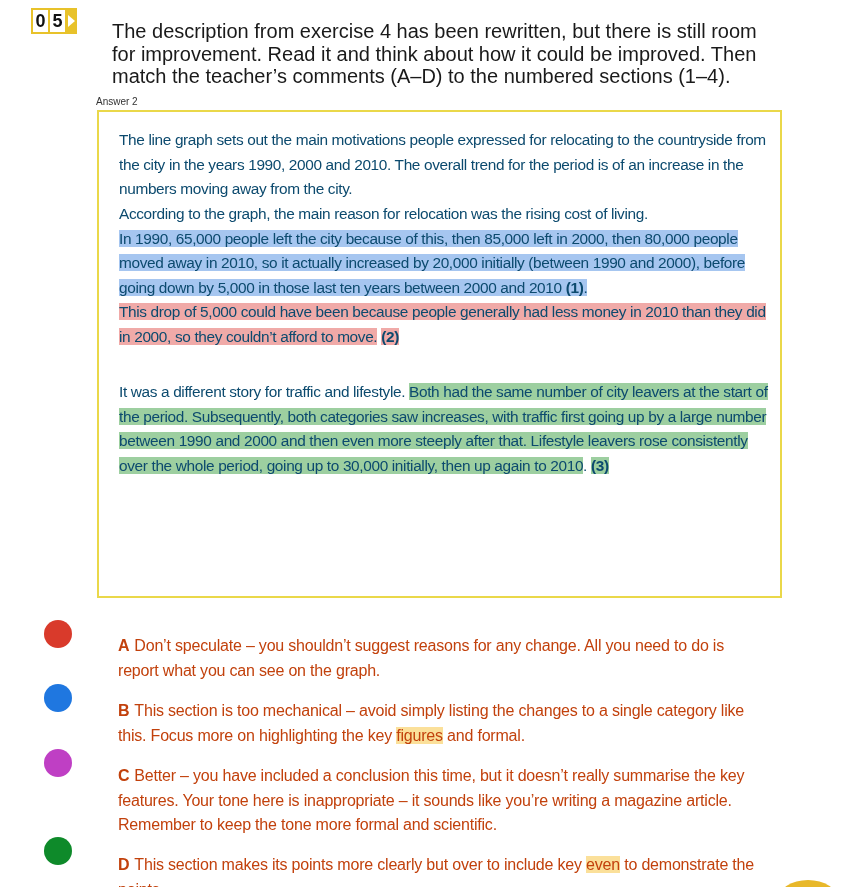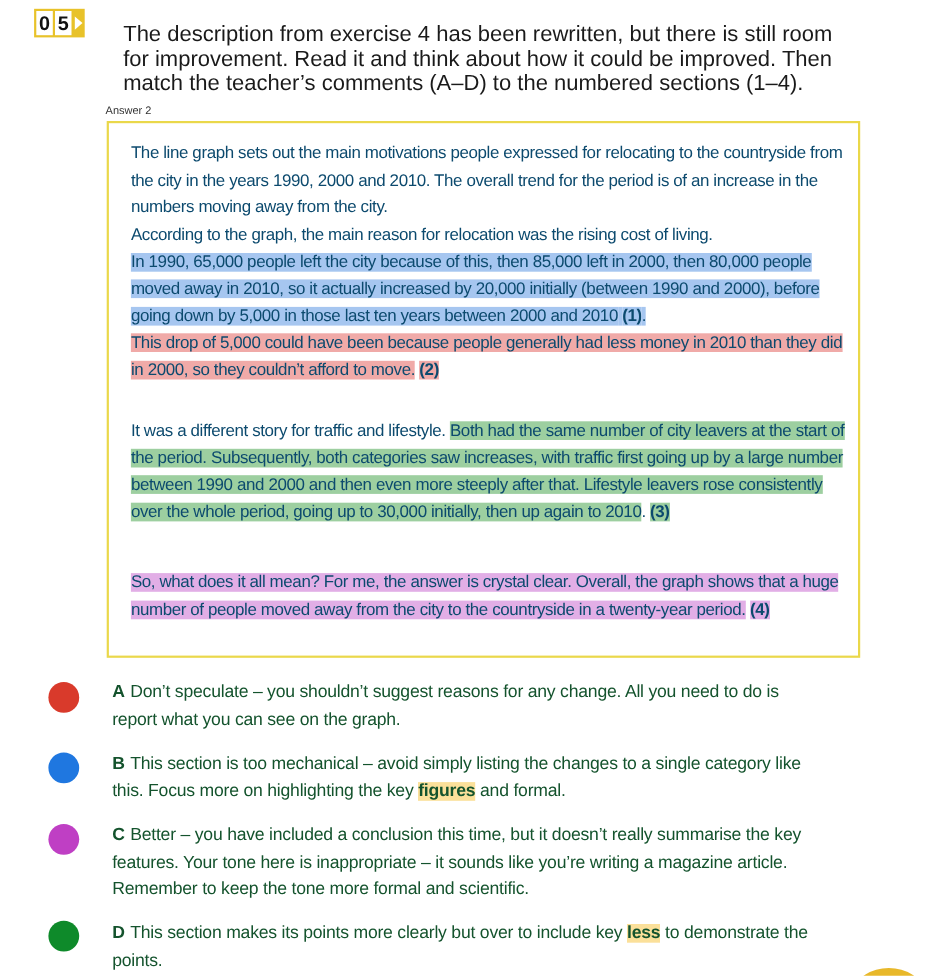--- a/index.html
+++ b/index.html
@@ -28,25 +28,25 @@
   .p4 { top: 402px; }
   .hl-blue { background: #a6c6f0; }
   .hl-red { background: #f0aaa8; }
   .hl-green { background: #9dcfa0; }
   .hl-purple { background: #e2aee6; }
   .num { font-weight: bold; }
 
   .comments { position: absolute; left: 0; top: 618px; width: 847px; }
   .comment { position: absolute; left: 0; width: 847px; }
   .dot { position: absolute; left: 44px; width: 28px; height: 28px; border-radius: 50%; }
-  .c-text { position: absolute; left: 102px; width: 650px; font-size: 16px; line-height: 24.5px; color: #14532d;
-            margin: 0; letter-spacing: -0.2px; }
+  .c-text { position: absolute; left: 102px; width: 650px; font-size: 16px; line-height: 24.5px; color: #c2410c;
+            margin: 16px; letter-spacing: -0.2px; }
   .c-letter { font-weight: bold; margin-right: 5px; }
   .c-body { display: inline; }
-  .c-hl { background: #fbe09a; font-weight: bold; }
+  .c-hl { background: #fbe09a; }
 
   .corner-tab { position: absolute; left: 778px; top: 880px; width: 60px; height: 40px; border-radius: 50%;
                 background: #e8b82a; }
 </style>
 </head>
 <body>
 
 <div class="badge">
   <span class="digit">0</span>
   <span class="digit">5</span>
@@ -56,35 +56,34 @@
 <p class="instruction">The description from exercise 4 has been rewritten, but there is still room for improvement. Read it and think about how it could be improved. Then match the teacher’s comments (A–D) to the numbered sections (1–4).</p>
 <div class="answer-label">Answer 2</div>
 
 <div class="answer-box">
   <p class="para p1">The line graph sets out the main motivations people expressed for relocating to the countryside from the city in the years 1990, 2000 and 2010. The overall trend for the period is of an increase in the numbers moving away from the city.</p>
 
   <p class="para p2"><span>According to the graph, the main reason for relocation was the rising cost of living.</span><br><span class="hl-blue">In 1990, 65,000 people left the city because of this, then 85,000 left in 2000, then 80,000 people moved away in 2010, so it actually increased by 20,000 initially (between 1990 and 2000), before going down by 5,000 in those last ten years between 2000 and 2010</span><span class="hl-blue"> </span><span class="hl-blue num">(1)</span><span class="hl-blue">.</span><br><span class="hl-red">This drop of 5,000 could have been because people generally had less money in 2010 than they did in 2000, so they couldn’t afford to move.</span> <span class="hl-red num">(2)</span></p>
 
   <p class="para p3"><span>It was a different story for traffic and lifestyle.</span> <span class="hl-green">Both had the same number of city leavers at the start of the period. Subsequently, both categories saw increases, with traffic first going up by a large number between 1990 and 2000 and then even more steeply after that. Lifestyle leavers rose consistently over the whole period, going up to 30,000 initially, then up again to 2010</span>. <span class="hl-green num">(3)</span></p>
 
-  <p class="para p4"><span class="hl-purple">So, what does it all mean? For me, the answer is crystal clear. Overall, the graph shows that a huge number of people moved away from the city to the countryside in a twenty-year period.</span> <span class="hl-purple num">(4)</span></p>
 </div>
 
 <div class="comments">
   <div class="comment" style="top:0px;">
     <span class="dot" style="top:2px;background:#d93a2b;"></span>
     <p class="c-text"><span class="c-letter">A</span><span class="c-body">Don’t speculate – you shouldn’t suggest reasons for any change. All you need to do is report what you can see on the graph.</span></p>
   </div>
   <div class="comment" style="top:65px;">
     <span class="dot" style="top:1px;background:#1f77e0;"></span>
     <p class="c-text"><span class="c-letter">B</span><span class="c-body">This section is too mechanical – avoid simply listing the changes to a single category like this. Focus more on highlighting the key </span><span class="c-hl">figures</span><span> and formal.</span></p>
   </div>
   <div class="comment" style="top:130px;">
     <span class="dot" style="top:1px;background:#bf3fc4;"></span>
     <p class="c-text"><span class="c-letter">C</span><span class="c-body">Better – you have included a conclusion this time, but it doesn’t really summarise the key features. Your tone here is inappropriate – it sounds like you’re writing a magazine article. Remember to keep the tone more formal and scientific.</span></p>
   </div>
   <div class="comment" style="top:219px;">
     <span class="dot" style="top:0px;background:#0e8a2a;"></span>
-    <p class="c-text"><span class="c-letter">D</span><span class="c-body">This section makes its points more clearly but over to include key </span><span class="c-hl">less</span><span> to demonstrate the points.</span></p>
+    <p class="c-text"><span class="c-letter">D</span><span class="c-body">This section makes its points more clearly but over to include key </span><span class="c-hl">even</span><span> to demonstrate the points.</span></p>
   </div>
 </div>
 
 <div class="corner-tab"></div>
 
 </body></html>

